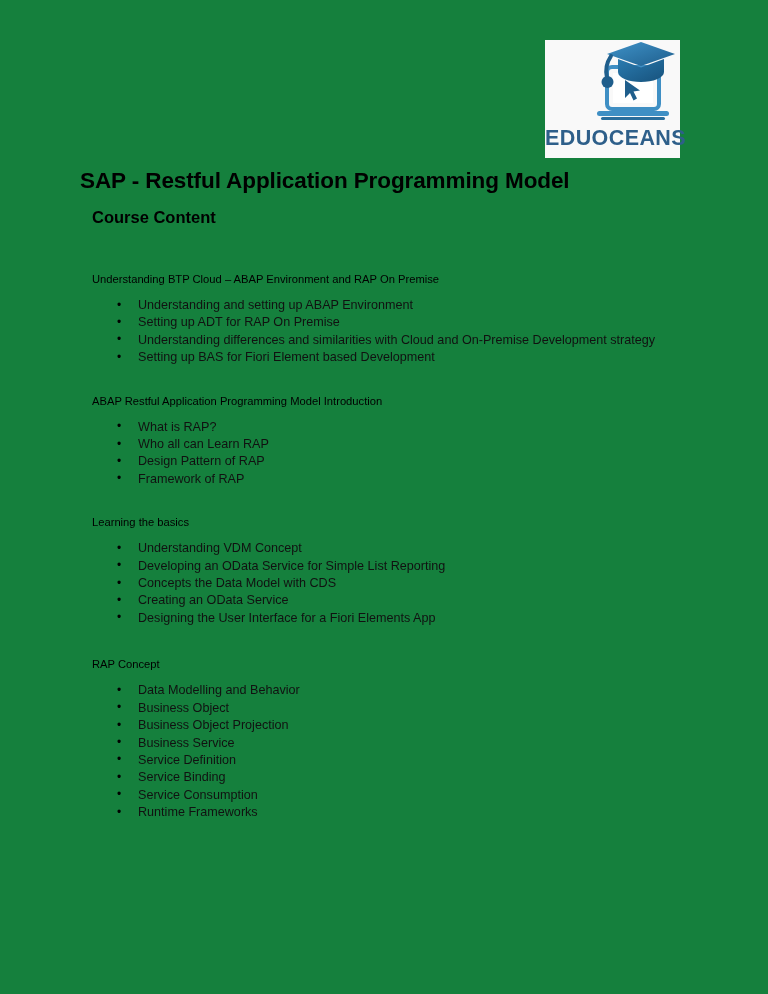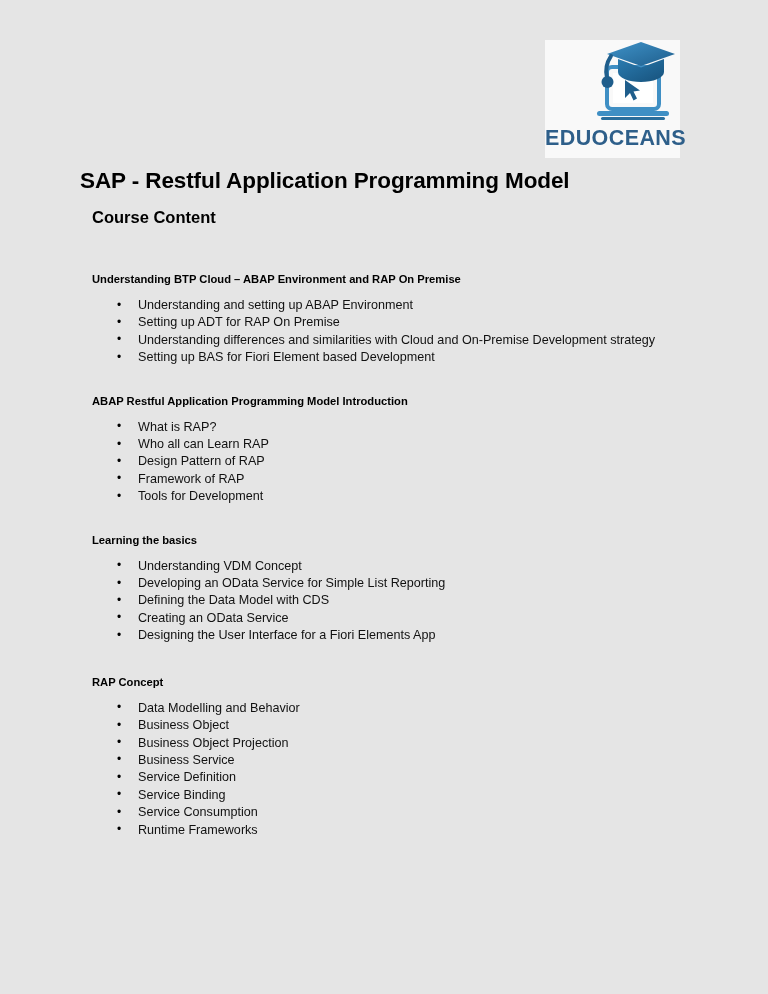--- a/index.html
+++ b/index.html
@@ -14,21 +14,21 @@
     font-family: "Liberation Sans", sans-serif;
     color: #000000;
     position: relative;
     overflow: hidden;
   }
 
   .page {
     position: relative;
     width: 768px;
     height: 994px;
-    background: #e5e5e5;
+    background: #15803d;
   }
 
   
   .logo-block {
     position: absolute;
     left: 545px;
     top: 40px;
     width: 135px;
     height: 118px;
     background: #f9f9f9;
@@ -83,21 +83,21 @@
     position: absolute;
     left: 92px;
     top: 272px;
     width: 600px;
   }
 
   .section { margin-bottom: 0; }
 
   .section-heading {
     font-size: 11.2px;
-    font-weight: bold;
+    font-weight: normal;
     color: #000;
     line-height: 1.25;
   }
 
   .bullet-list {
     list-style: none;
     margin-top: 11px;
   }
 
   .bullet-item {
@@ -177,32 +177,31 @@
 
     <div class="gap-md"></div>
 
     <div class="section">
       <div class="section-heading">ABAP Restful Application Programming Model Introduction</div>
       <ul class="bullet-list">
         <li class="bullet-item">What is RAP?</li>
         <li class="bullet-item">Who all can Learn RAP</li>
         <li class="bullet-item">Design Pattern of RAP</li>
         <li class="bullet-item">Framework of RAP</li>
-        <li class="bullet-item">Tools for Development</li>
       </ul>
     </div>
 
     <div class="gap-md"></div>
 
     <div class="section">
       <div class="section-heading">Learning the basics</div>
       <ul class="bullet-list">
         <li class="bullet-item">Understanding VDM Concept</li>
         <li class="bullet-item">Developing an OData Service for Simple List Reporting</li>
-        <li class="bullet-item">Defining the Data Model with CDS</li>
+        <li class="bullet-item">Concepts the Data Model with CDS</li>
         <li class="bullet-item">Creating an OData Service</li>
         <li class="bullet-item">Designing the User Interface for a Fiori Elements App</li>
       </ul>
     </div>
 
     <div class="gap-lg"></div>
 
     <div class="section">
       <div class="section-heading">RAP Concept</div>
       <ul class="bullet-list">

